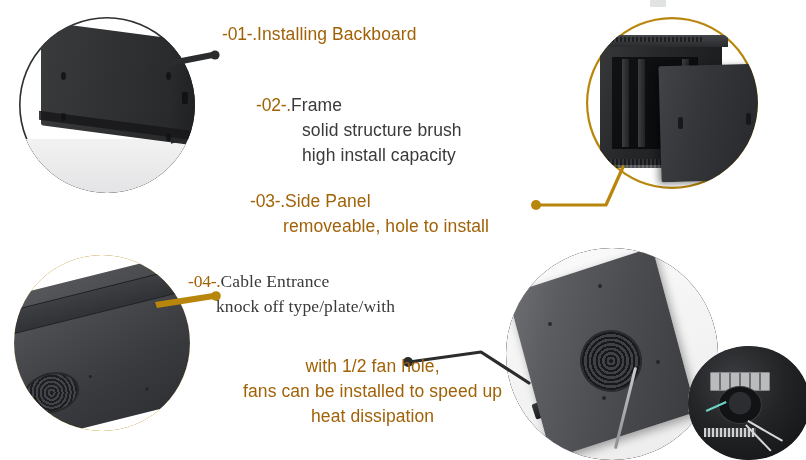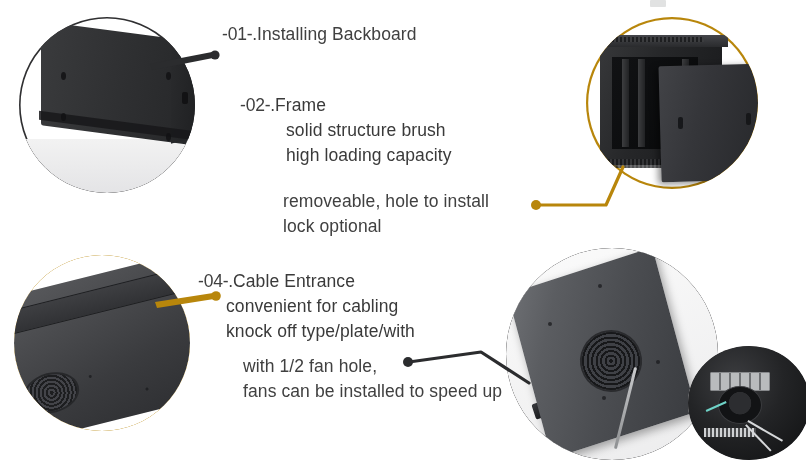--- a/index.html
+++ b/index.html
@@ -21,37 +21,37 @@
   
   .callout {
     position: absolute;
     white-space: nowrap;
     line-height: 25px;
     font-size: 17.5px;
     letter-spacing: 0.1px;
   }
   .callout .ln { display: block; }
   .callout .num { letter-spacing: -0.2px; }
-  .gold   { color: #404040; }
+  .gold   { color: #a16207; }
   .dark   { color: #3a3a3a; }
 
   .c1 { left: 222px; top: 22px; }
   .c1 .ln2 { padding-left: 26px; }
 
-  .c2 { left: 240px; top: 93px; }
+  .c2 { left: 256px; top: 93px; }
   .c2 .ln2, .c2 .ln3 { padding-left: 46px; }
 
   .c3 { left: 250px; top: 189px; }
   .c3 .ln2, .c3 .ln3 { padding-left: 33px; }
 
-  .c4 { left: 198px; top: 269px; }
+  .c4 { left: 188px; top: 269px; font-family: Liberation Serif, serif; }
   .c4 .ln2, .c4 .ln3 { padding-left: 28px; }
 
   .c5 { left: 204px; top: 354px; }
-  .c5 .ln2, .c5 .ln3, .c5 .ln4 { padding-left: 39px; }
+  .c5 .ln2, .c5 .ln3, .c5 .ln4 { padding-left: 39px; text-align: center; }
 
   
   .photo {
     position: absolute;
     border-radius: 50%;
     overflow: hidden;
     background: #ffffff;
   }
   .photo .inner {
     position: absolute;
@@ -375,34 +375,36 @@
     <span class="ln ln1">
       <span class="num gold">-01-.</span><span class="gold">Installing Backboard</span>
     </span>
   </div>
 
   <div class="callout c2">
     <span class="ln ln1">
       <span class="num gold">-02-.</span><span class="dark">Frame</span>
     </span>
     <span class="ln ln2 dark">solid structure brush</span>
-    <span class="ln ln3 dark">high loading capacity</span>
+    <span class="ln ln3 dark">high install capacity</span>
   </div>
 
   <div class="callout c3">
+    <span class="ln ln1">
+      <span class="num gold">-03-.</span><span class="gold">Side Panel</span>
+    </span>
     <span class="ln ln2 gold">removeable, hole to install</span>
-    <span class="ln ln3 gold">lock optional</span>
   </div>
 
   <div class="callout c4">
     <span class="ln ln1">
       <span class="num gold">-04-.</span><span class="dark">Cable Entrance</span>
     </span>
-    <span class="ln ln2 dark">convenient for cabling</span>
     <span class="ln ln3 dark">knock off type/plate/with</span>
   </div>
 
   <div class="callout c5">
     <span class="ln ln2 gold">with 1/2 fan hole,</span>
     <span class="ln ln3 gold">fans can be installed to speed up</span>
+    <span class="ln ln4 gold">heat dissipation</span>
   </div>
 
 </div>
 
 </body></html>

